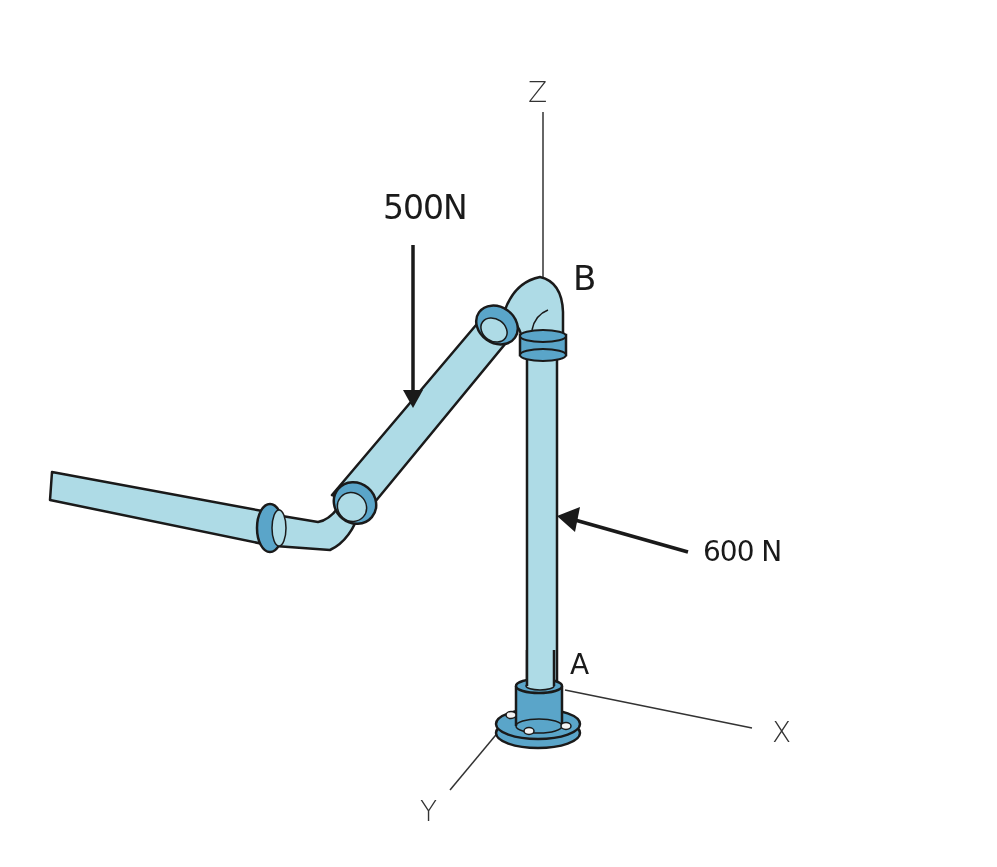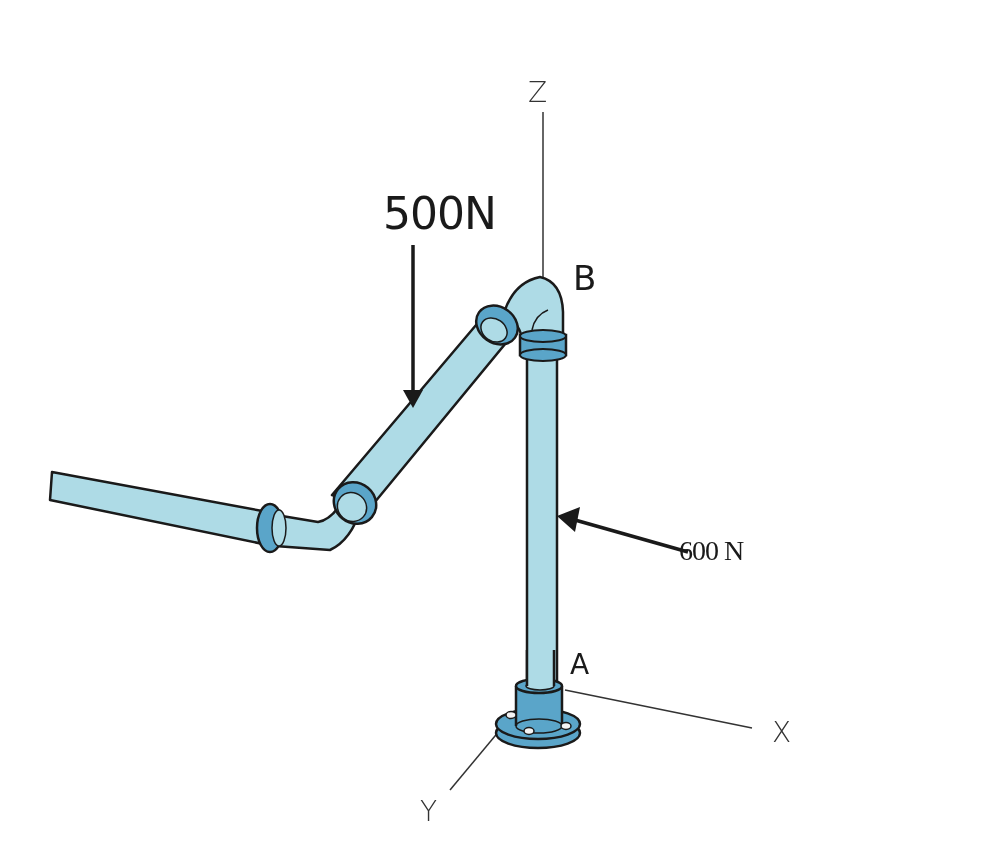--- a/index.html
+++ b/index.html
@@ -1,19 +1,19 @@
 <!DOCTYPE html>
 <html><head>
 <meta charset="utf-8">
 <style>
   html, body { margin: 0; padding: 0; background: #ffffff; }
   body { width: 997px; height: 867px; position: relative; overflow: hidden; font-family: "DejaVu Sans", sans-serif; }
   svg { position: absolute; left: 0; top: 0; }
   .lbl { position: absolute; color: #1a1a1a; font-family: "DejaVu Sans", sans-serif; white-space: nowrap; }
-  .lbl-force { font-size: 44px; letter-spacing: -1px; }
+  .lbl-force { font-size: 33px; letter-spacing: -1px; }
   .lbl-pt { font-size: 34px; }
   .lbl-axis { font-size: 28px; font-weight: 300; color: #333; }
 </style>
 </head>
 <body>
 
 <svg width="997" height="867" viewBox="0 0 997 867">
 
   <line x1="543" y1="112" x2="543" y2="280" stroke="#333" stroke-width="1.5"></line>
 
@@ -93,13 +93,13 @@
 </svg>
 
 <div class="lbl lbl-axis" style="left:528px; top:76px;">Z</div>
 <div class="lbl lbl-axis" style="left:772px; top:716px;">X</div>
 <div class="lbl lbl-axis" style="left:420px; top:795px;">Y</div>
 
 <div class="lbl lbl-pt" style="left:573px; top:258px;">B</div>
 <div class="lbl lbl-pt" style="left:570px; top:648px; font-size:28px;">A</div>
 
 <div class="lbl lbl-force" style="left:383px; top:188px;">500N</div>
-<div class="lbl lbl-force" style="left:679px; top:535px; font-size:28px;font-family:Liberation Serif, serif;">600 N</div>
+<div class="lbl lbl-force" style="left:703px; top:535px; font-size:28px;">600 N</div>
 
 </body></html>

